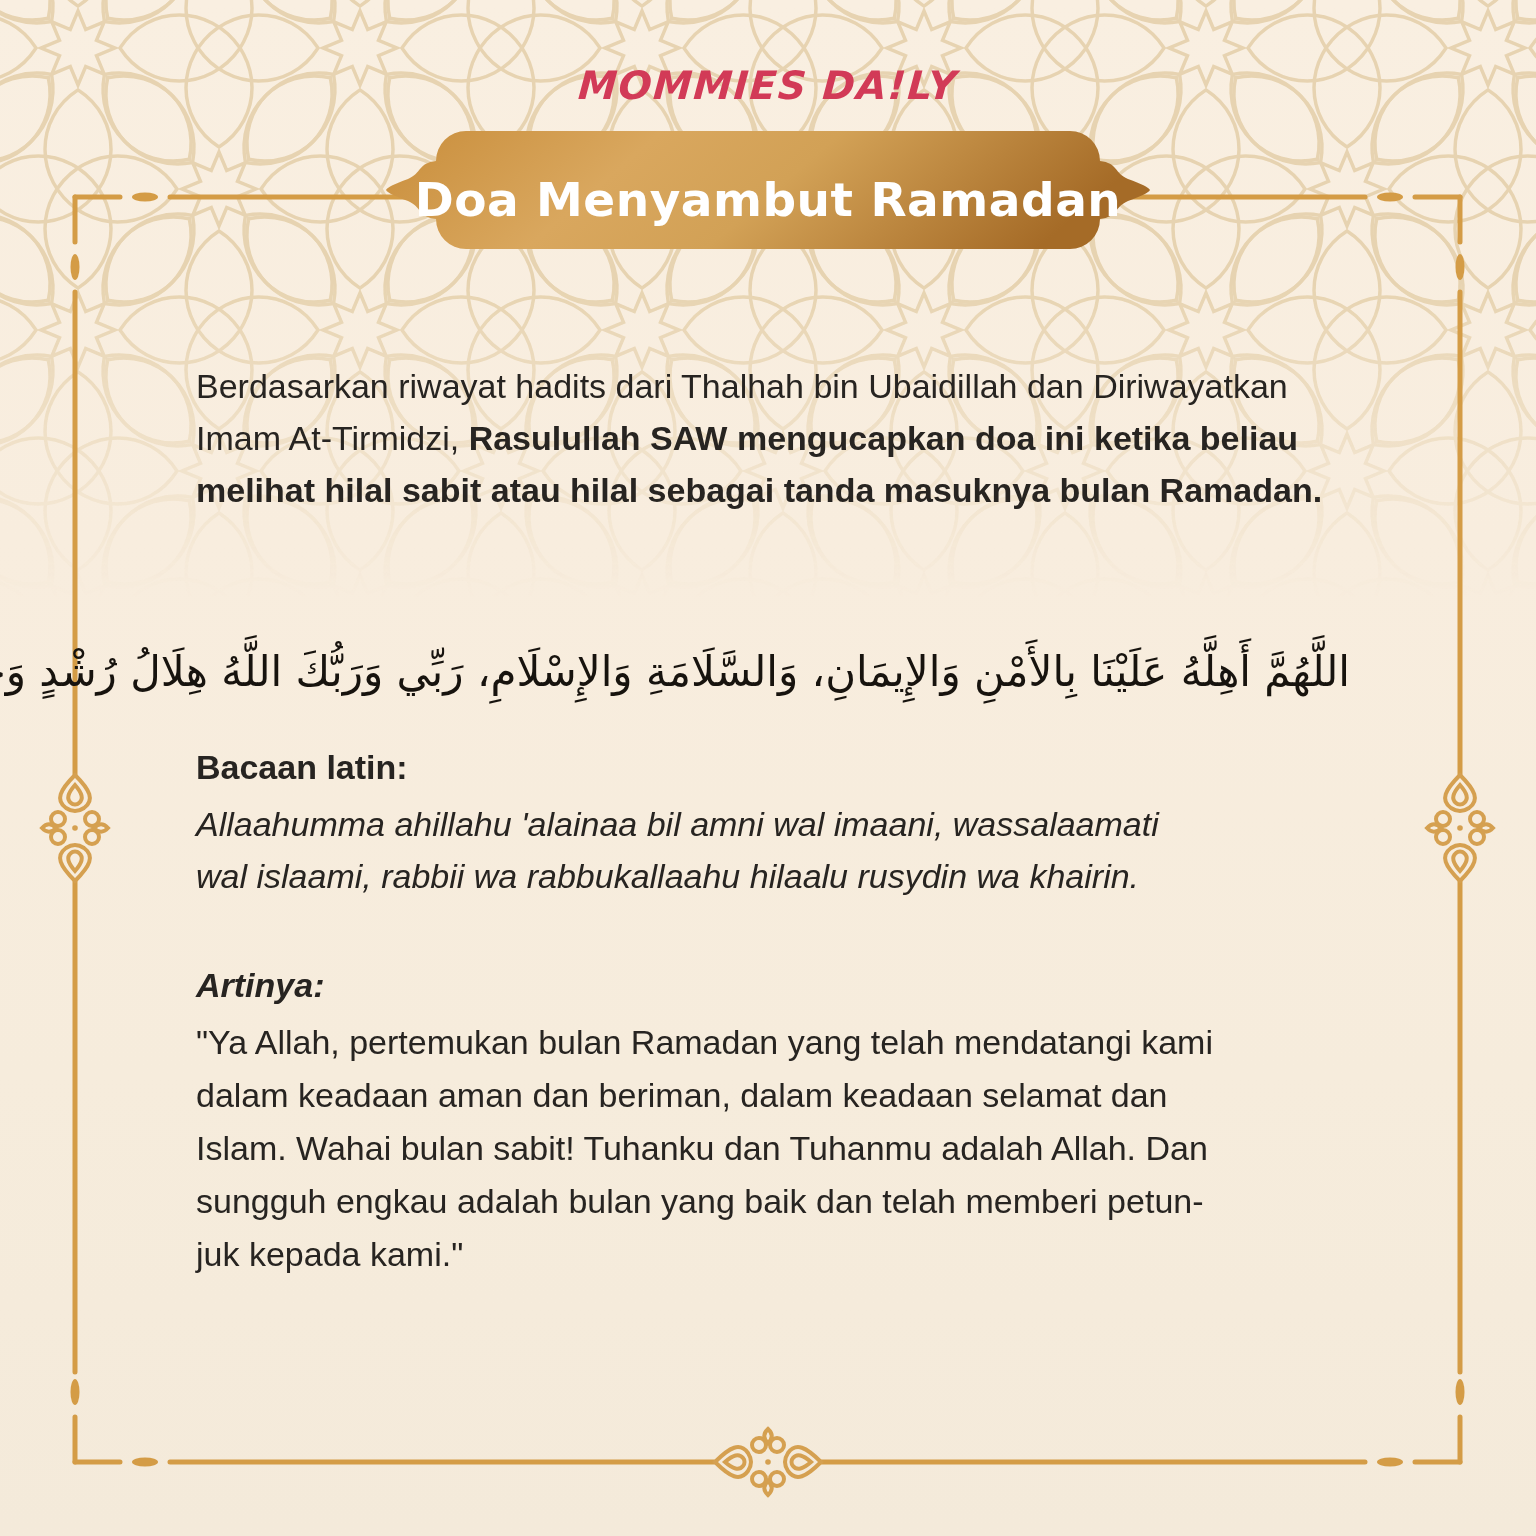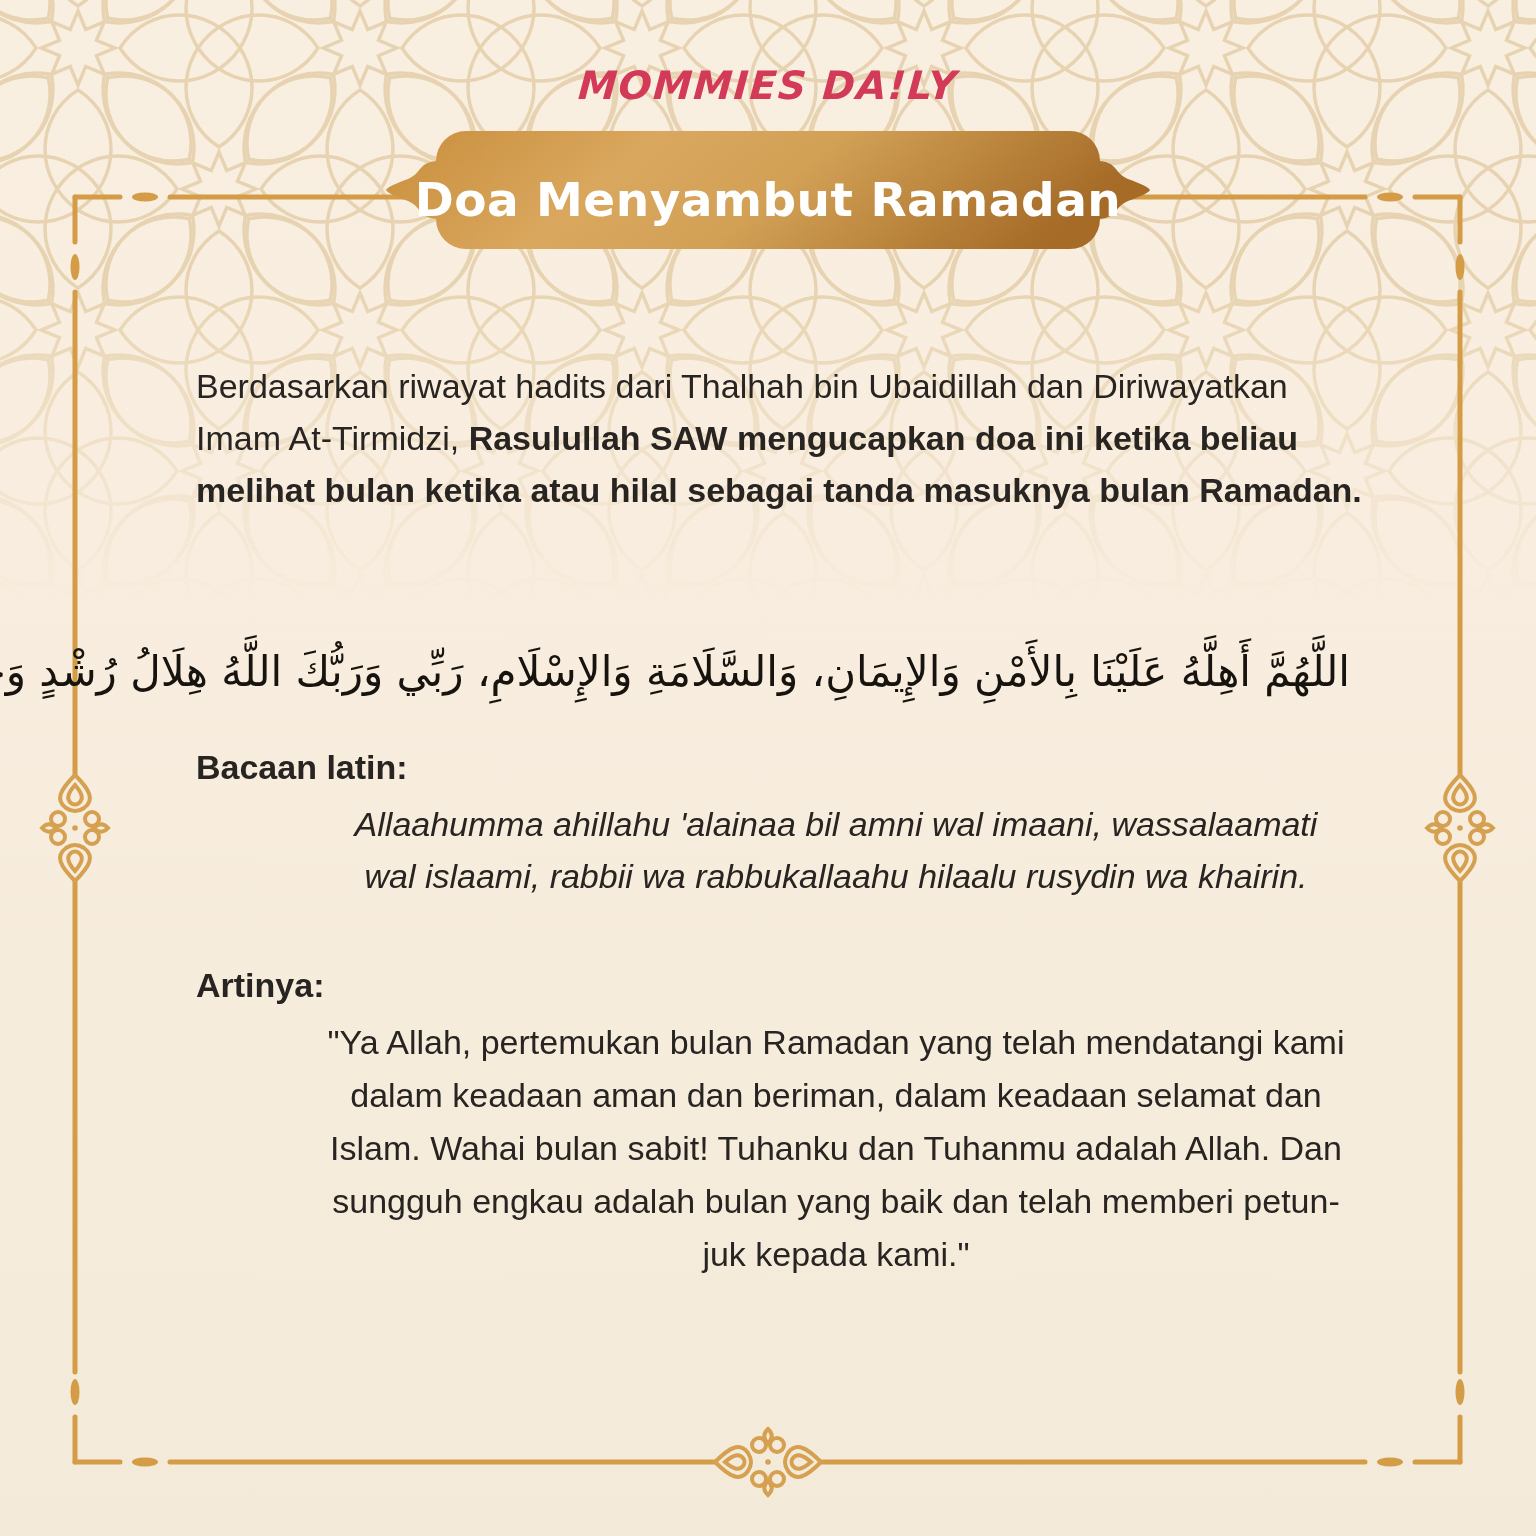--- a/index.html
+++ b/index.html
@@ -23,30 +23,30 @@
   .banner svg{position:absolute;top:0;left:0;}
   .banner .title{
     position:relative;margin:0;width:100%;height:100%;
     display:flex;align-items:center;justify-content:center;
     color:#ffffff;font-size:47px;font-weight:bold;letter-spacing:.5px;
     font-family:"DejaVu Sans", sans-serif;
   }
 
   .txt{position:absolute;left:196px;width:1280px;margin:0;font-size:34px;}
   .intro{top:360px;line-height:52px;}
-  .prewrap{white-space:pre-line;text-align:center;}
+  .prewrap{white-space:pre-line;}
   .intro .bold-part{font-weight:bold;}
   .arabic{
     top:620px;left:186px;width:1164px;text-align:center;direction:rtl;
     font-family:"DejaVu Sans", sans-serif;
     font-size:42px;line-height:104px;white-space:nowrap;color:#17130e;
   }
   .latin-label{top:748px;font-weight:bold;}
   .latin-text{top:798px;font-style:italic;line-height:52px;}
-  .meaning-label{top:966px;font-weight:bold;}
+  .meaning-label{top:966px;font-weight:bold;font-style:italic;}
   .meaning-text{top:1016px;line-height:53px;}
 </style>
 </head>
 <body>
 
 <div class="page">
 
   <svg id="pattern-svg" class="deco" width="1536" height="630" viewBox="0 0 1536 630" aria-hidden="true">
     <defs>
       <g id="rosette" fill="none" stroke="#e4cfa9" stroke-width="3.5">
@@ -147,21 +147,21 @@
         C 12 65 6 62 4 59
         C 6 56 12 53 26 48
         C 40 42 36 32 54 30
         A 30 30 0 0 1 84 0 Z"></path>
     </svg>
     <h1 class="title">Doa Menyambut Ramadan</h1>
   </div>
 
   <p class="txt intro"><span class="prewrap">Berdasarkan riwayat hadits dari Thalhah bin Ubaidillah dan Diriwayatkan
 Imam At-Tirmidzi, </span><span class="prewrap bold-part">Rasulullah SAW mengucapkan doa ini ketika beliau
-melihat bulan ketika atau hilal sebagai tanda masuknya bulan Ramadan.</span></p>
+melihat hilal sabit atau hilal sebagai tanda masuknya bulan Ramadan.</span></p>
 
   <p class="txt arabic" dir="rtl" lang="ar">اللَّهُمَّ أَهِلَّهُ عَلَيْنَا بِالأَمْنِ وَالإِيمَانِ، وَالسَّلَامَةِ وَالإِسْلَامِ، رَبِّي وَرَبُّكَ اللَّهُ هِلَالُ رُشْدٍ وَخَيْرٍ</p>
 
   <p class="txt latin-text prewrap">Allaahumma ahillahu 'alainaa bil amni wal imaani, wassalaamati
 wal islaami, rabbii wa rabbukallaahu hilaalu rusydin wa khairin.</p>
   <p class="txt latin-label">Bacaan latin:</p>
 
   <p class="txt meaning-label">Artinya:</p>
   <p class="txt meaning-text prewrap">"Ya Allah, pertemukan bulan Ramadan yang telah mendatangi kami
 dalam keadaan aman dan beriman, dalam keadaan selamat dan

